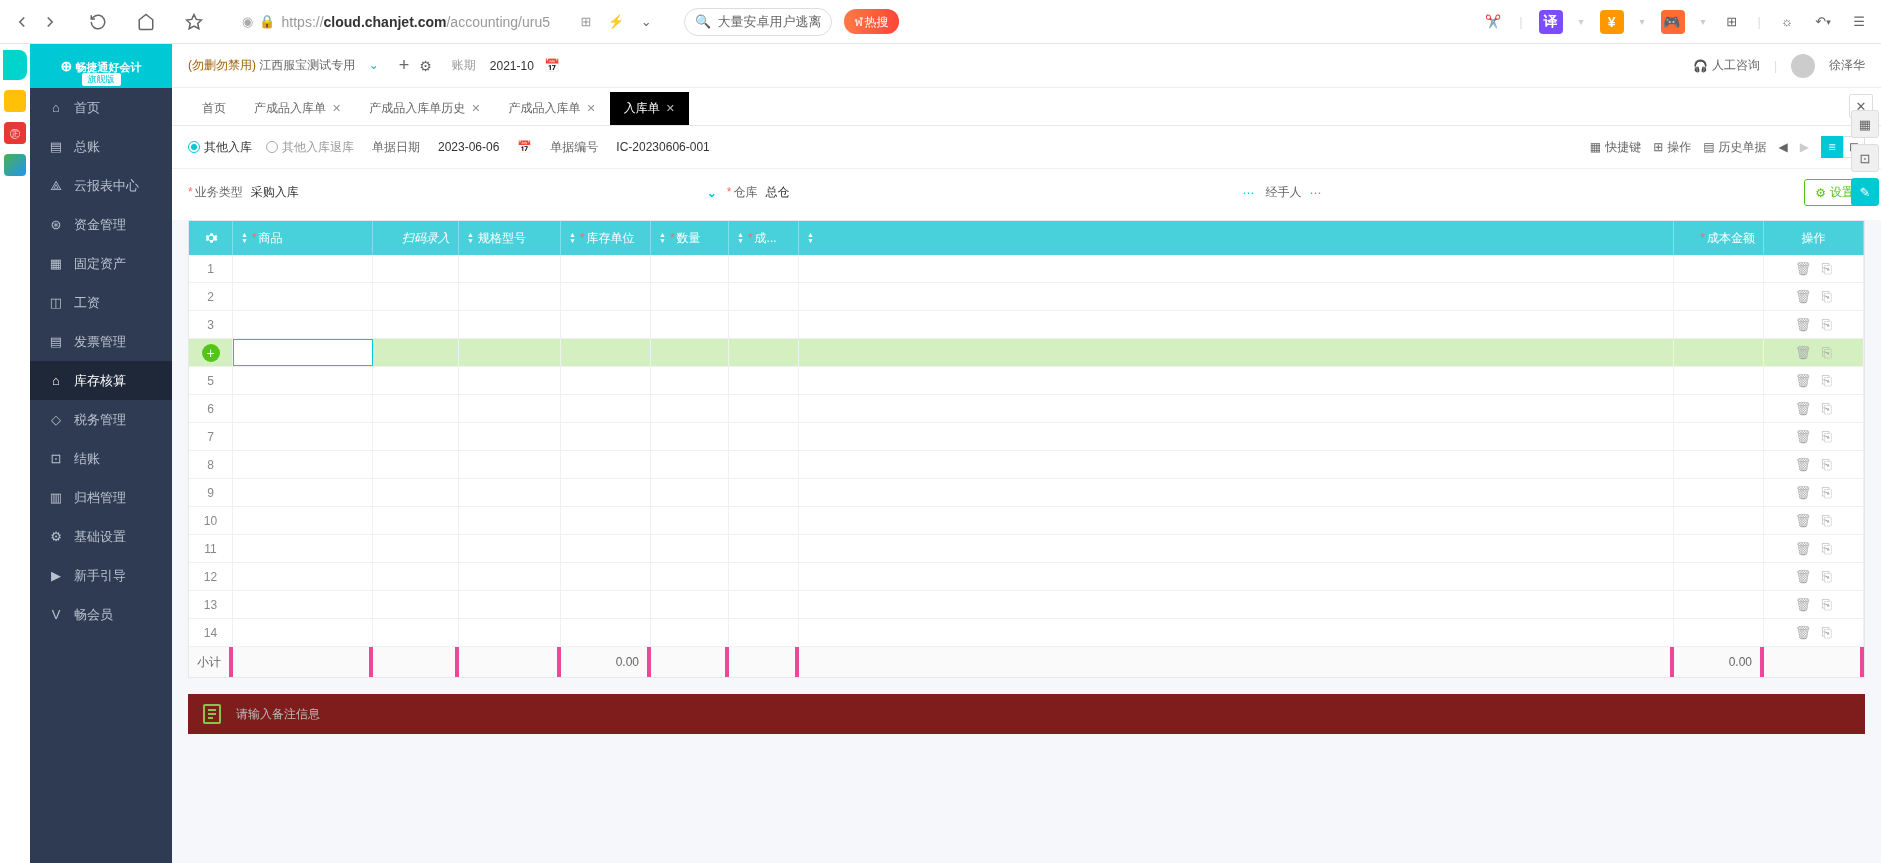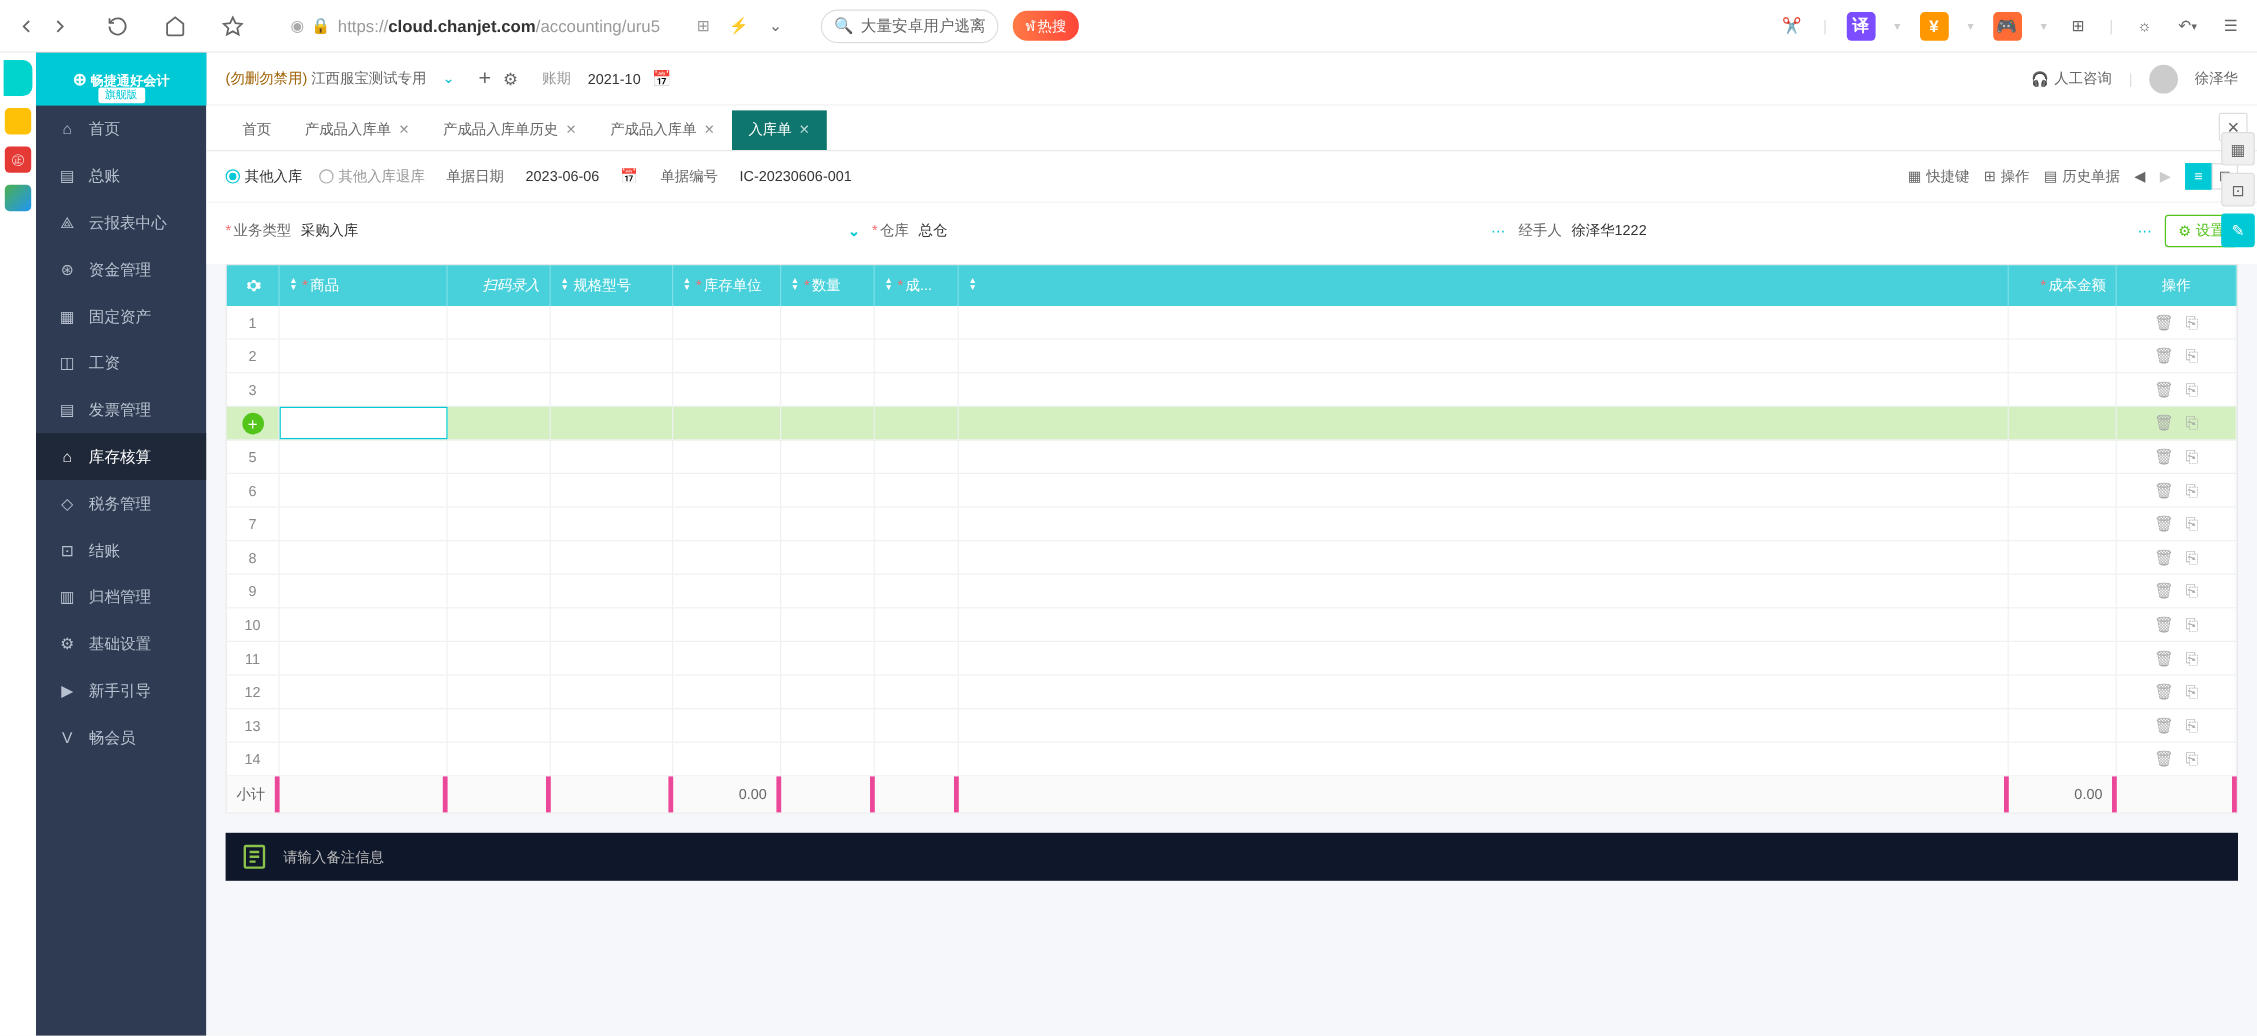--- a/index.html
+++ b/index.html
@@ -44,21 +44,21 @@
     .company-select { color: #666; font-size: 12px; }
     .company-select .warn { color: #a16207; }
     .period-label { color: #999; font-size: 12px; margin-left: 10px; }
     .period-val { color: #333; font-size: 12px; margin-left: 4px; }
     .topbar-right { margin-left: auto; display: flex; align-items: center; gap: 14px; color: #666; font-size: 12px; }
     .avatar { width: 24px; height: 24px; border-radius: 50%; background: #ccc; }
     
     
     .tabs { height: 38px; background: #fff; display: flex; align-items: flex-end; padding-left: 16px; position: relative; border-bottom: 1px solid #e8e8e8;}
     .tab { padding: 8px 14px; font-size: 12px; color: #666; display: flex; align-items: center; gap: 6px; cursor: pointer; }
-    .tab.active { background: #0f766e; color: #fff; }
+    .tab.active { background: #000000; color: #fff; }
     .tab-close { font-size: 11px; color: inherit; opacity: 0.7; }
     .tabs-close-all { position: absolute; right: 8px; top: 6px; width: 24px; height: 24px; display: flex; align-items: center; justify-content: center; border: 1px solid #ddd; border-radius: 2px; cursor: pointer; color: #666;}
     
     
     .form-header { background: #fff; padding: 10px 16px; display: flex; align-items: center; gap: 18px; font-size: 12px; border-bottom: 1px solid #f0f0f0; }
     .radio-group { display: flex; align-items: center; gap: 14px; }
     .radio { display: flex; align-items: center; gap: 4px; cursor: pointer; }
     .radio-circle { width: 12px; height: 12px; border: 1px solid #aaa; border-radius: 50%; display: flex; align-items: center; justify-content: center; }
     .radio.checked .radio-circle { border-color: #00c9d6; }
     .radio.checked .radio-circle::after { content: ''; width: 6px; height: 6px; background: #00c9d6; border-radius: 50%; }
@@ -102,21 +102,21 @@
     .tr.active-row .td.c-product { background: #fff; border: 1px solid #00c9d6; }
     .td { display: flex; align-items: center; padding: 0 8px; border-right: 1px solid #eef0f2; color: #666; }
     .td.c-gear { justify-content: center; }
     .td.c-ops { justify-content: center; gap: 10px; color: #aaa; }
     .row-num { color: #888; }
     .add-btn { width: 18px; height: 18px; border-radius: 50%; background: #52c41a; color: #fff; display: flex; align-items: center; justify-content: center; font-size: 14px; cursor: pointer; }
     .subtotal { height: 30px; display: flex; font-size: 12px; background: #fafafa; }
     .subtotal .td { border-right: 4px solid #ec4899; }
     
     
-    .remarks { margin: 16px 16px 0; background: #0f172a; display: flex; align-items: center; padding: 8px 12px; gap: 12px; }
+    .remarks { margin: 16px 16px 0; background: #7f1d1d; display: flex; align-items: center; padding: 8px 12px; gap: 12px; }
     .remarks-icon { width: 24px; height: 24px; color: #8bc34a; }
     .remarks-input { color: #bbb; font-size: 12px; }
     
     
     .right-float { position: absolute; right: 0; top: 110px; width: 30px; display: flex; flex-direction: column; gap: 6px; }
     .float-icon { width: 28px; height: 28px; background: #f0f0f0; border: 1px solid #ddd; display: flex; align-items: center; justify-content: center; color: #666; cursor: pointer; border-radius: 3px;}
     .float-icon.active { background: #00c9d6; color: #fff; border-color: #00c9d6; }
     
     .chevron-down { color: #00bcd4; margin-left: 10px; cursor: pointer; }
     .plus-icon { font-size: 18px; color: #666; cursor: pointer; margin-left: 10px;}
@@ -353,21 +353,20 @@
         <span class="field-input"><span>采购入库</span></span>
         <span class="field-caret">⌄</span>
       </div>
       <div class="field-group">
         <span class="field-label"><span class="req">*</span><span>仓库</span></span>
         <span class="field-input"><span>总仓</span></span>
         <span class="dots-icon">⋯</span>
       </div>
       <div class="field-group">
         <span class="field-label">经手人</span>
-        <span class="field-input"><span>徐泽华1222</span></span>
         <span class="dots-icon">⋯</span>
       </div>
       <div class="settings-btn">
           <span>⚙</span>
           <span>设置</span>
         </div>
     </div>
 
     <div class="table-wrap">
       <div class="thead">

